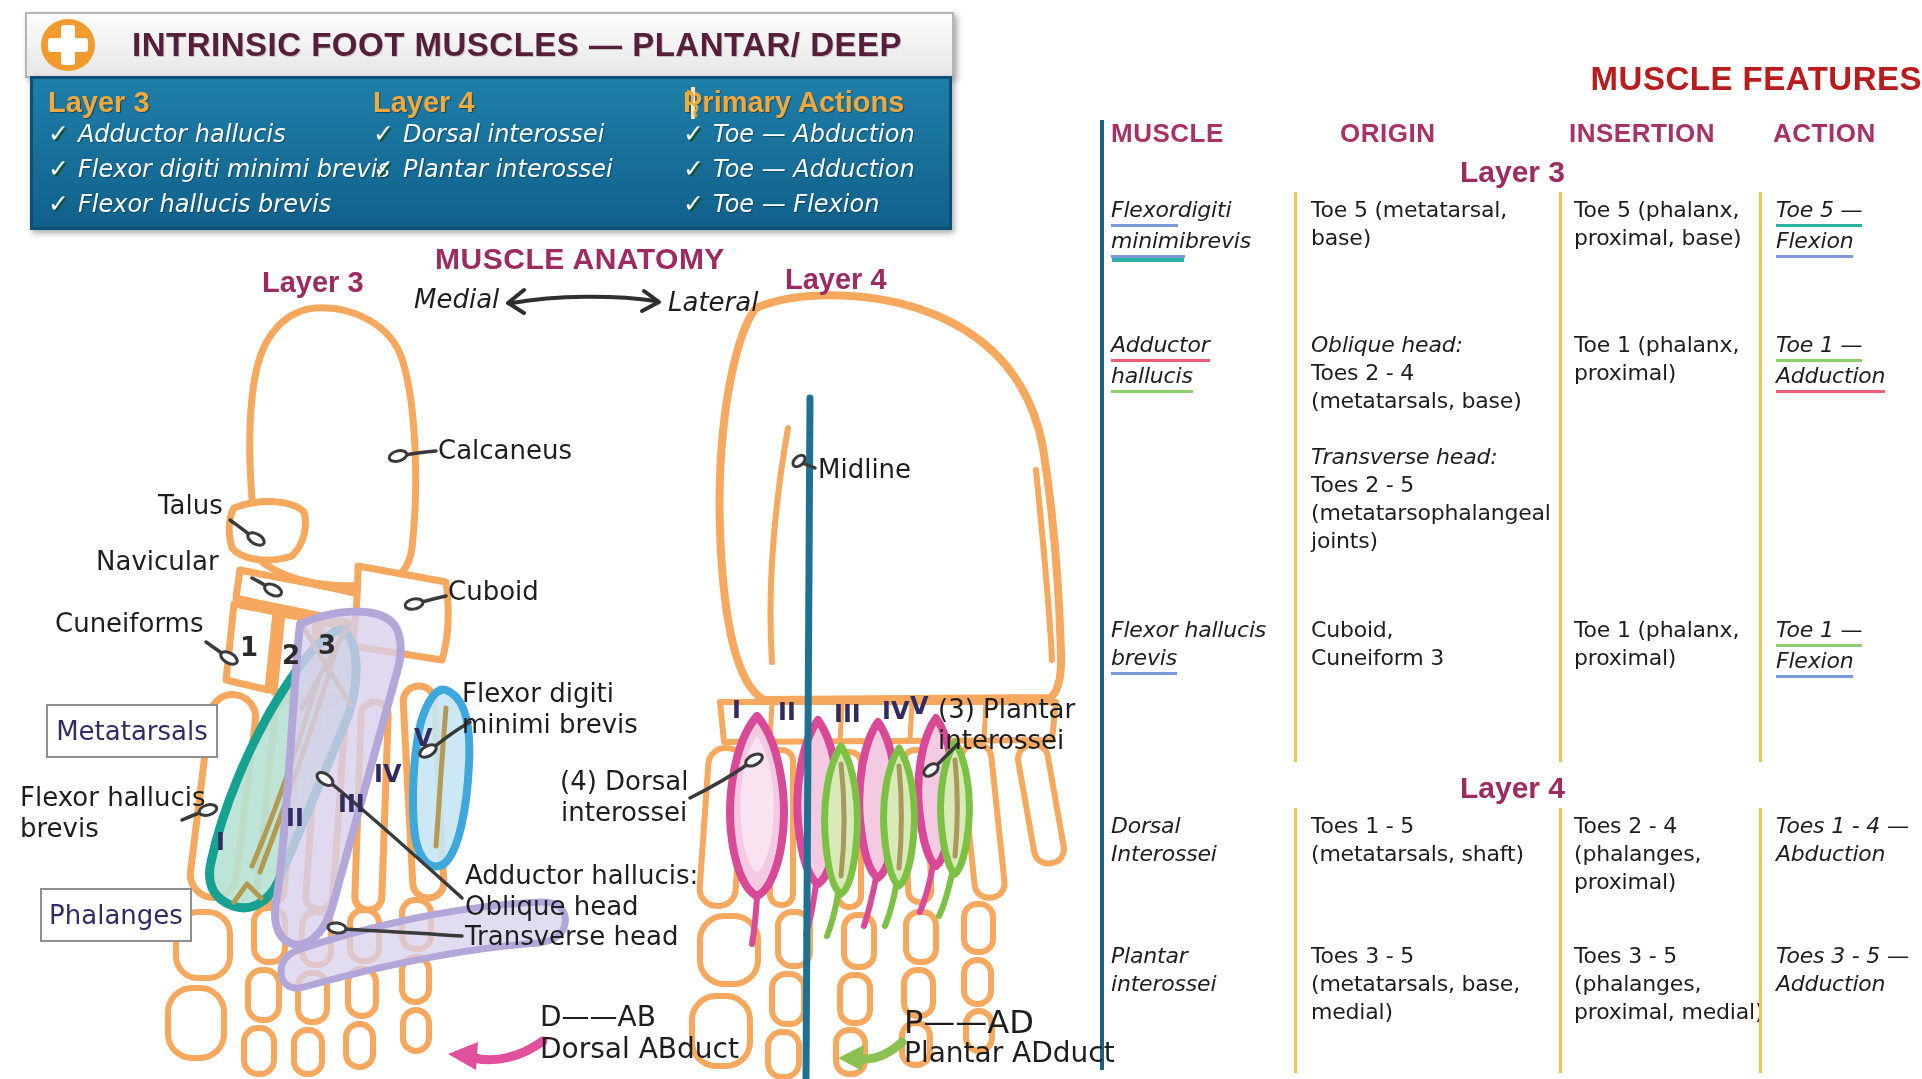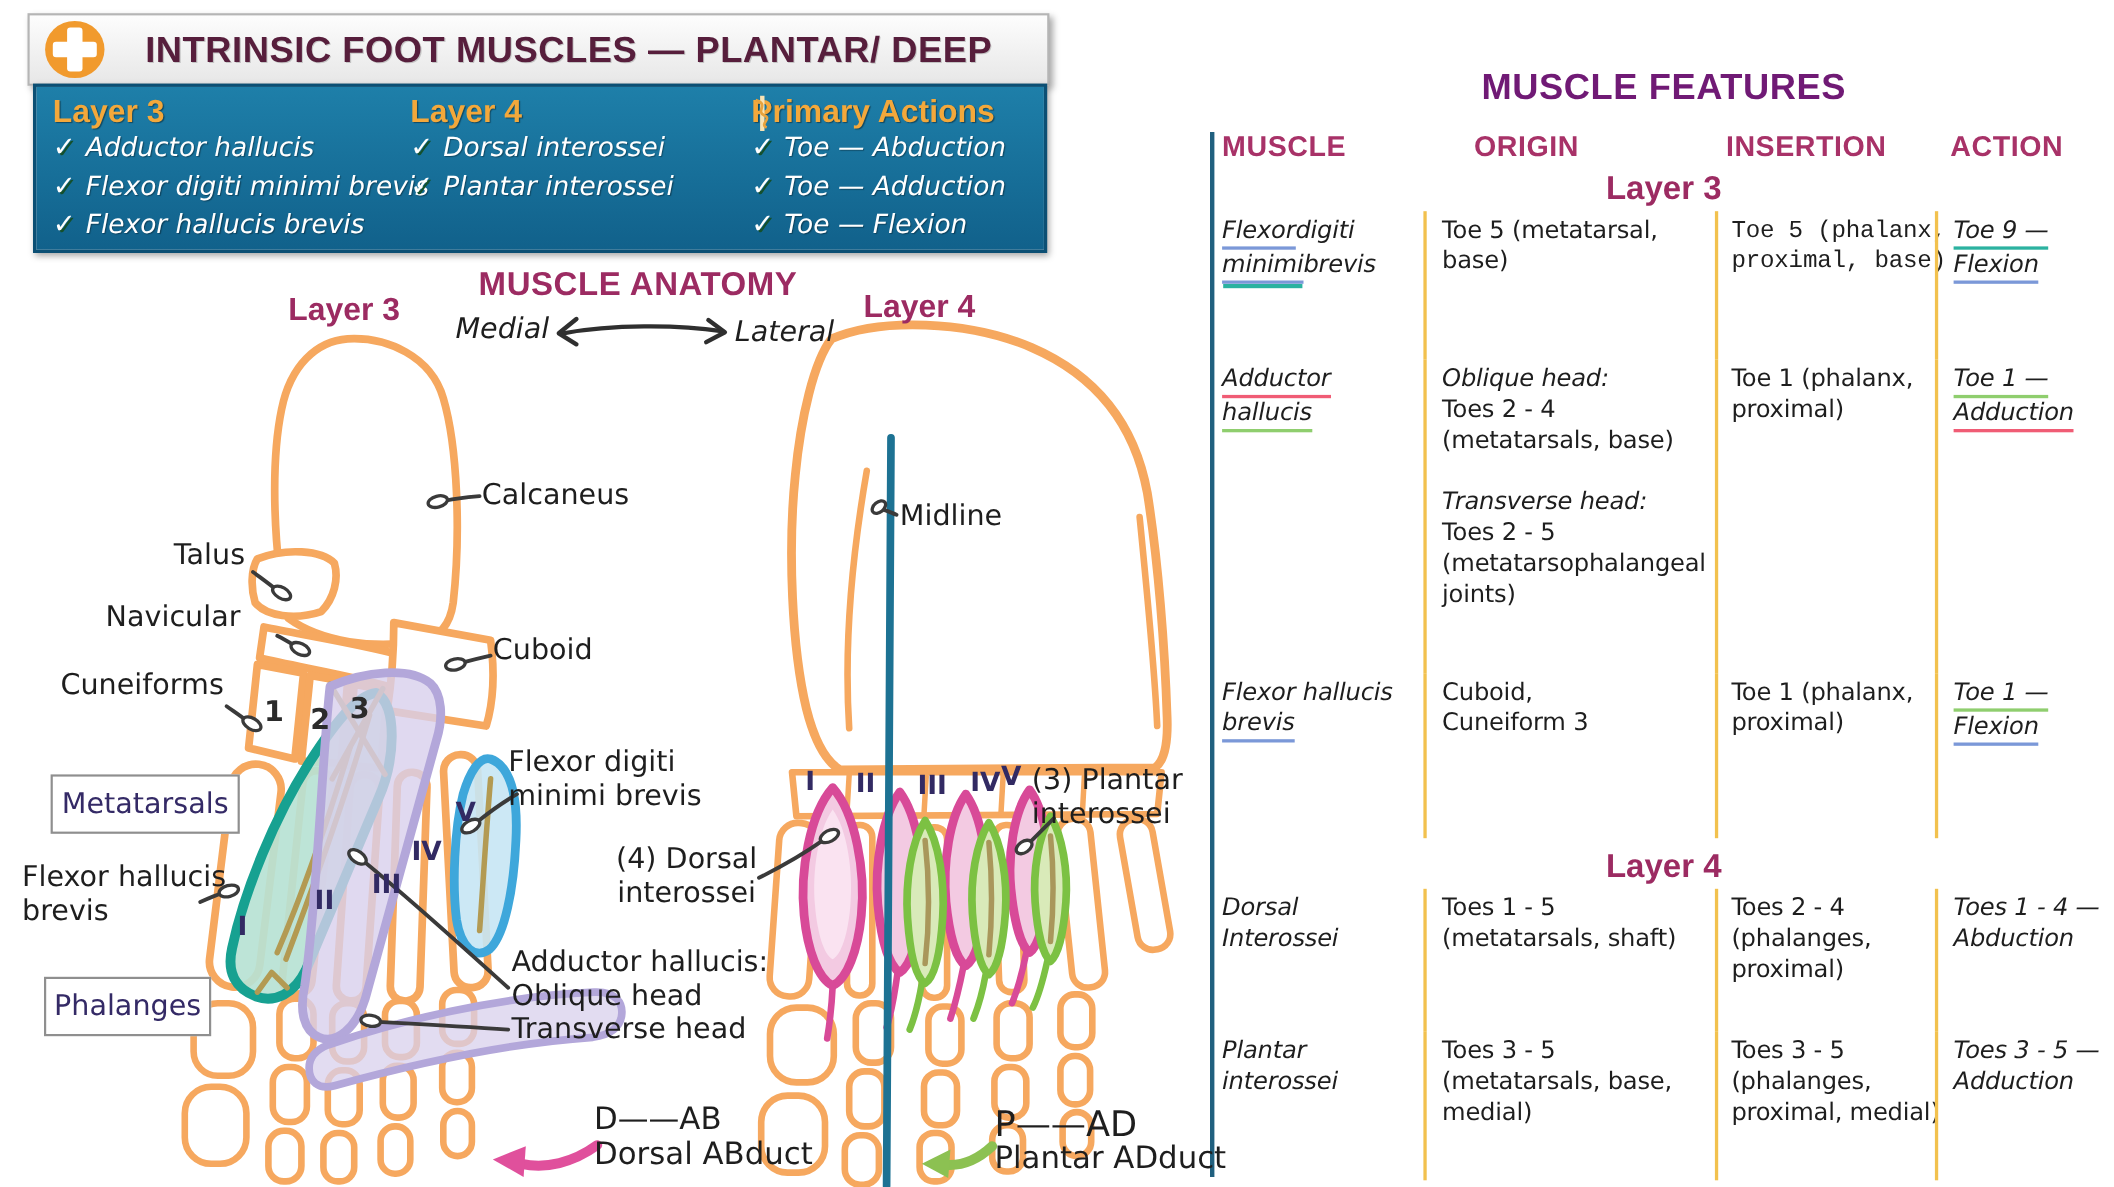--- a/index.html
+++ b/index.html
@@ -28,22 +28,22 @@
   
   .mag-head{font-family:"Liberation Sans",sans-serif;font-weight:bold;color:#9c2b62;white-space:nowrap;}
   .hand{font-size:26px;color:#1e1e1e;white-space:pre-line;line-height:1.18;}
   .hand-it{font-style:italic;}
   .boxed{background:#fff;border:2px solid #8f8f8f;color:#342a66;text-align:center;
     font-size:26px;white-space:nowrap;}
   .numeral{font-weight:bold;font-size:24px;color:#322a63;white-space:nowrap;}
   .cnum{font-size:26px;color:#2b2b2b;font-weight:bold;}
   
   #features{position:absolute;left:1103px;top:0;width:819px;height:1079px;}
-  .ft-title{position:absolute;top:60px;width:100%;text-align:center;
-    font-family:"Liberation Sans",sans-serif;font-weight:bold;font-size:33px;color:#701a75;letter-spacing:.5px;}
+  .ft-title{position:absolute;top:60px;width:100%;text-align:right;
+    font-family:"Liberation Sans",sans-serif;font-weight:bold;font-size:33px;color:#b91c1c;letter-spacing:.5px;}
   .ft-grid{display:grid;grid-template-columns:191px 265px 200px 163px;}
   #ft-header{position:absolute;top:118px;width:100%;}
   #ft-header .hcell{font-family:"Liberation Sans",sans-serif;font-weight:bold;font-size:26px;
     color:#a83268;letter-spacing:.5px;white-space:nowrap;}
   #ft-sections{position:absolute;top:152px;width:100%;}
   .sec-head{height:40px;line-height:40px;text-align:center;
     font-family:"Liberation Sans",sans-serif;font-weight:bold;font-size:30px;color:#9c2b62;}
   .cell{padding-top:4px;font-size:22px;letter-spacing:-.2px;line-height:28px;box-sizing:border-box;}
   .cell.c-muscle{padding-left:8px;}
   .cell.c-origin{padding-left:14px;border-left:3px solid #f2c14e;}
@@ -356,26 +356,26 @@
         <div class="sec-head">Layer 3</div>
         <div class="ft-grid">
           <div class="cell c-muscle it" style="min-height: 135px;">
             <div class="tline"><span class="seg u-blue">Flexor</span><span class="seg"> digiti</span></div>
             <div class="tline"><span class="seg u-bt">minimi</span><span class="seg"> brevis</span></div>
           </div>
           <div class="cell c-origin" style="min-height: 135px;">
             <div class="tline"><span class="seg">Toe 5 (metatarsal,</span></div>
             <div class="tline"><span class="seg">base)</span></div>
           </div>
-          <div class="cell c-insertion" style="min-height: 135px; font-family: Liberation Mono, monospace;">
+          <div class="cell c-insertion" style="min-height: 135px;">
             <div class="tline"><span class="seg">Toe 5 (phalanx,</span></div>
             <div class="tline"><span class="seg">proximal, base)</span></div>
           </div>
           <div class="cell c-action it" style="min-height: 135px;">
-            <div class="tline"><span class="seg u-teal">Toe 9 —</span></div>
+            <div class="tline"><span class="seg u-teal">Toe 5 —</span></div>
             <div class="tline"><span class="seg u-blue">Flexion</span></div>
           </div>
           <div class="cell c-muscle it" style="min-height: 285px;">
             <div class="tline"><span class="seg u-pink">Adductor</span></div>
             <div class="tline"><span class="seg u-green">hallucis</span></div>
           </div>
           <div class="cell c-origin" style="min-height: 285px;">
             <div class="tline"><span class="seg it">Oblique head:</span></div>
             <div class="tline"><span class="seg">Toes 2 - 4</span></div>
             <div class="tline"><span class="seg">(metatarsals, base)</span></div>

